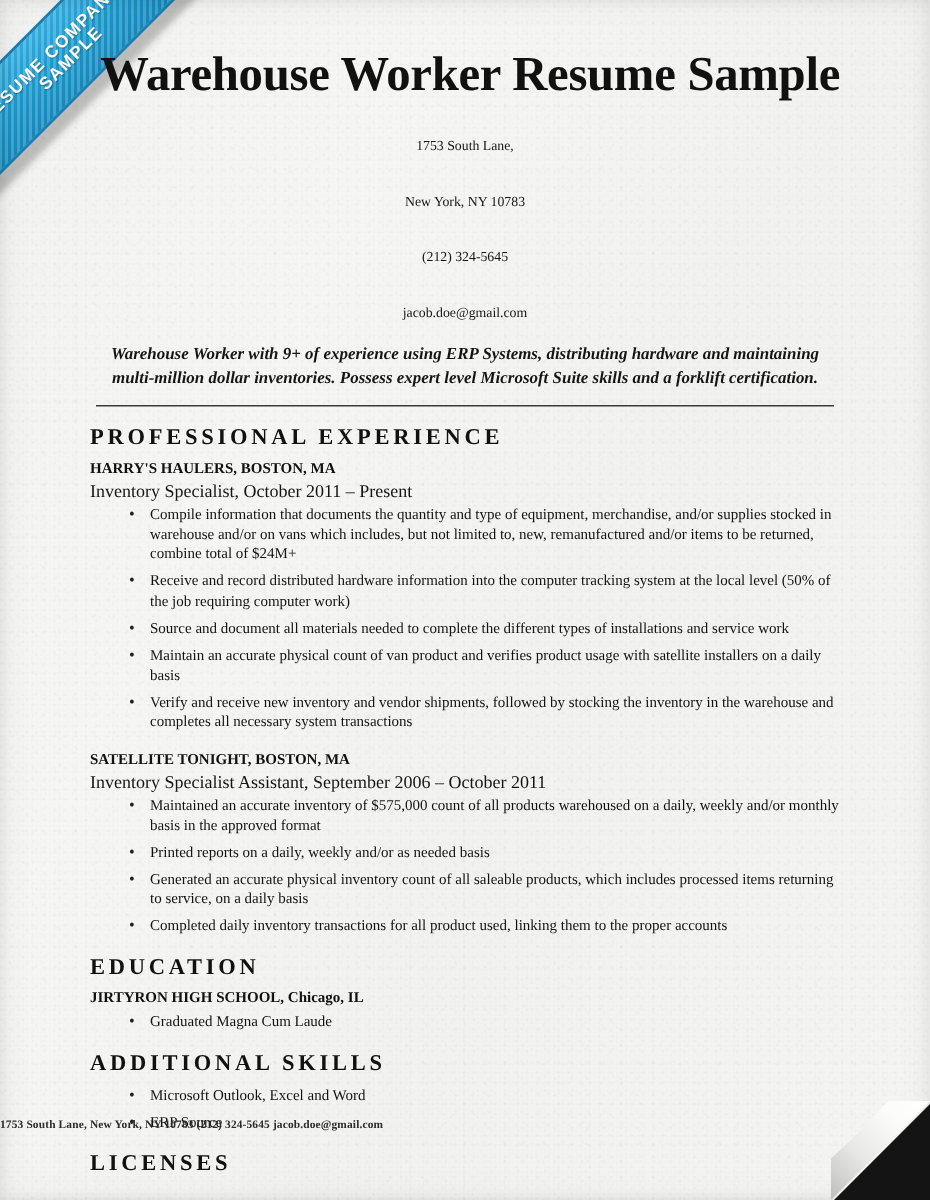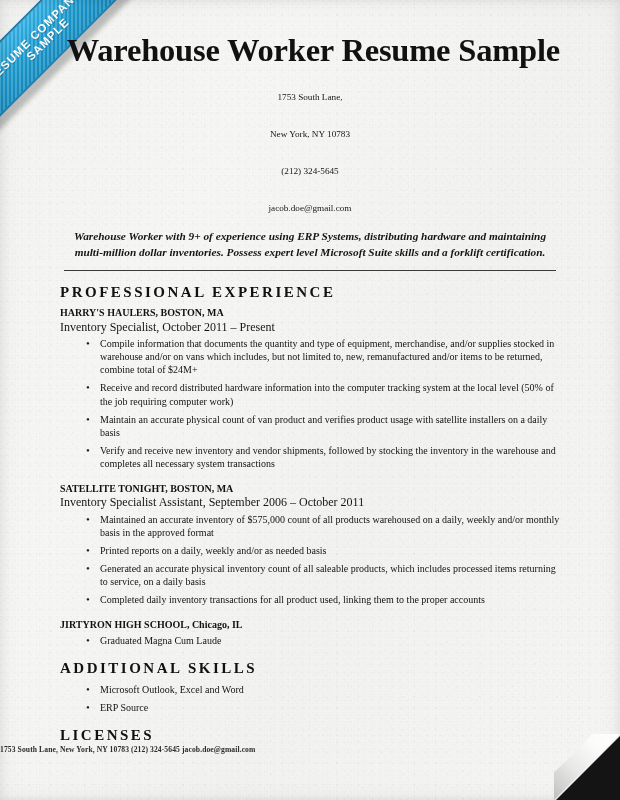--- a/index.html
+++ b/index.html
@@ -275,38 +275,40 @@
 
     <div class="section">
       <h2 class="section-heading">PROFESSIONAL EXPERIENCE</h2>
 
       <div class="job">
         <div class="org">HARRY'S HAULERS, BOSTON, MA</div>
         <div class="role">Inventory Specialist, October 2011 – Present</div>
         <ul class="bullets">
           <li>Compile information that documents the quantity and type of equipment, merchandise, and/or supplies stocked in warehouse and/or on vans which includes, but not limited to, new, remanufactured and/or items to be returned, combine total of $24M+</li>
           <li>Receive and record distributed hardware information into the computer tracking system at the local level (50% of the job requiring computer work)</li>
+          <li>Source and document all materials needed to complete the different types of installations and service work</li>
           <li>Maintain an accurate physical count of van product and verifies product usage with satellite installers on a daily basis</li>
           <li>Verify and receive new inventory and vendor shipments, followed by stocking the inventory in the warehouse and completes all necessary system transactions</li>
         </ul>
       </div>
 
       <div class="job">
         <div class="org">SATELLITE TONIGHT, BOSTON, MA</div>
         <div class="role">Inventory Specialist Assistant, September 2006 – October 2011</div>
         <ul class="bullets">
           <li>Maintained an accurate inventory of $575,000 count of all products warehoused on a daily, weekly and/or monthly basis in the approved format</li>
           <li>Printed reports on a daily, weekly and/or as needed basis</li>
           <li>Generated an accurate physical inventory count of all saleable products, which includes processed items returning to service, on a daily basis</li>
           <li>Completed daily inventory transactions for all product used, linking them to the proper accounts</li>
         </ul>
       </div>
     </div>
 
     <div class="section">
+      <h2 class="section-heading">EDUCATION</h2>
       <div class="org">JIRTYRON HIGH SCHOOL, Chicago, IL</div>
       <ul class="bullets">
         <li>Graduated Magna Cum Laude</li>
       </ul>
     </div>
 
     <div class="section">
       <h2 class="section-heading">ADDITIONAL SKILLS</h2>
       <ul class="bullets">
         <li>Microsoft Outlook, Excel and Word</li>

